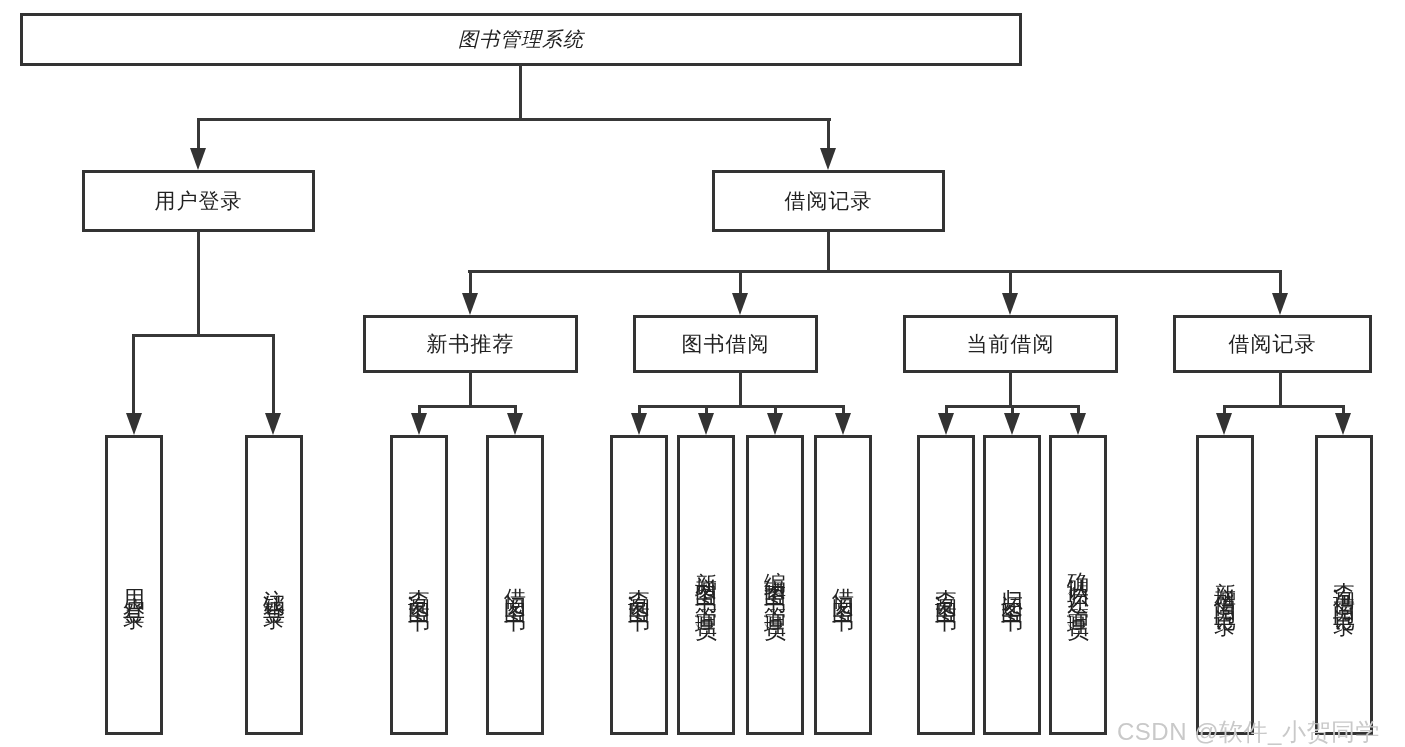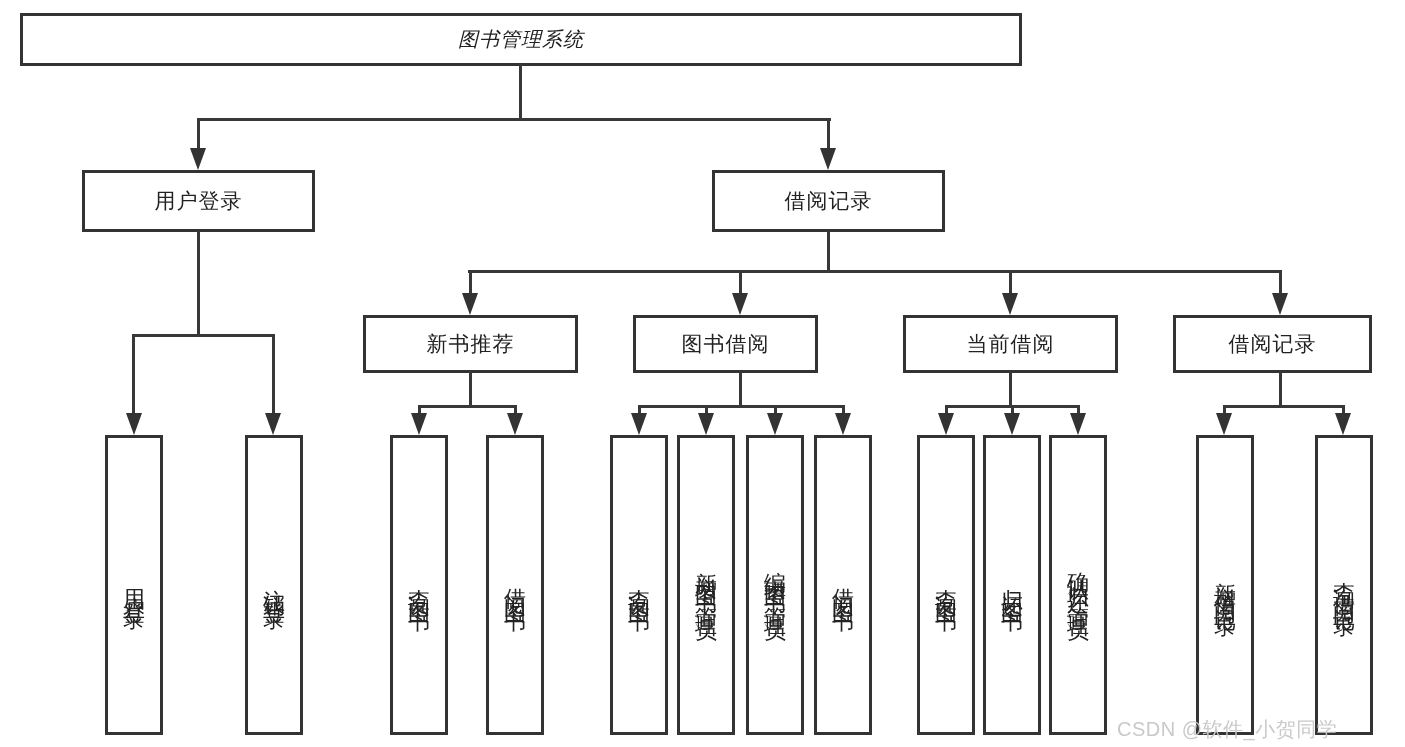--- a/index.html
+++ b/index.html
@@ -21,21 +21,21 @@
   }
   .vl{position:absolute;width:3px;background:#383838;}
   .hl{position:absolute;height:3px;background:#383838;}
   .arrow{
     position:absolute;width:0;height:0;
     border-left:8px solid transparent;border-right:8px solid transparent;
     border-top:22px solid #333333;
   }
   .watermark{
     position:absolute;left:1117px;top:716px;z-index:5;
-    font-size:20px;color:#c9c9c9;letter-spacing:0.5px;white-space:nowrap;
+    font-size:24px;color:#c9c9c9;letter-spacing:0.5px;white-space:nowrap;
   }
 </style>
 </head>
 <body>
 
 <div class="canvas">
 
   <div class="node root" style="left:20px;top:13px;width:1002px;height:53px;">
     <span class="label">图书管理系统</span>
   </div>

